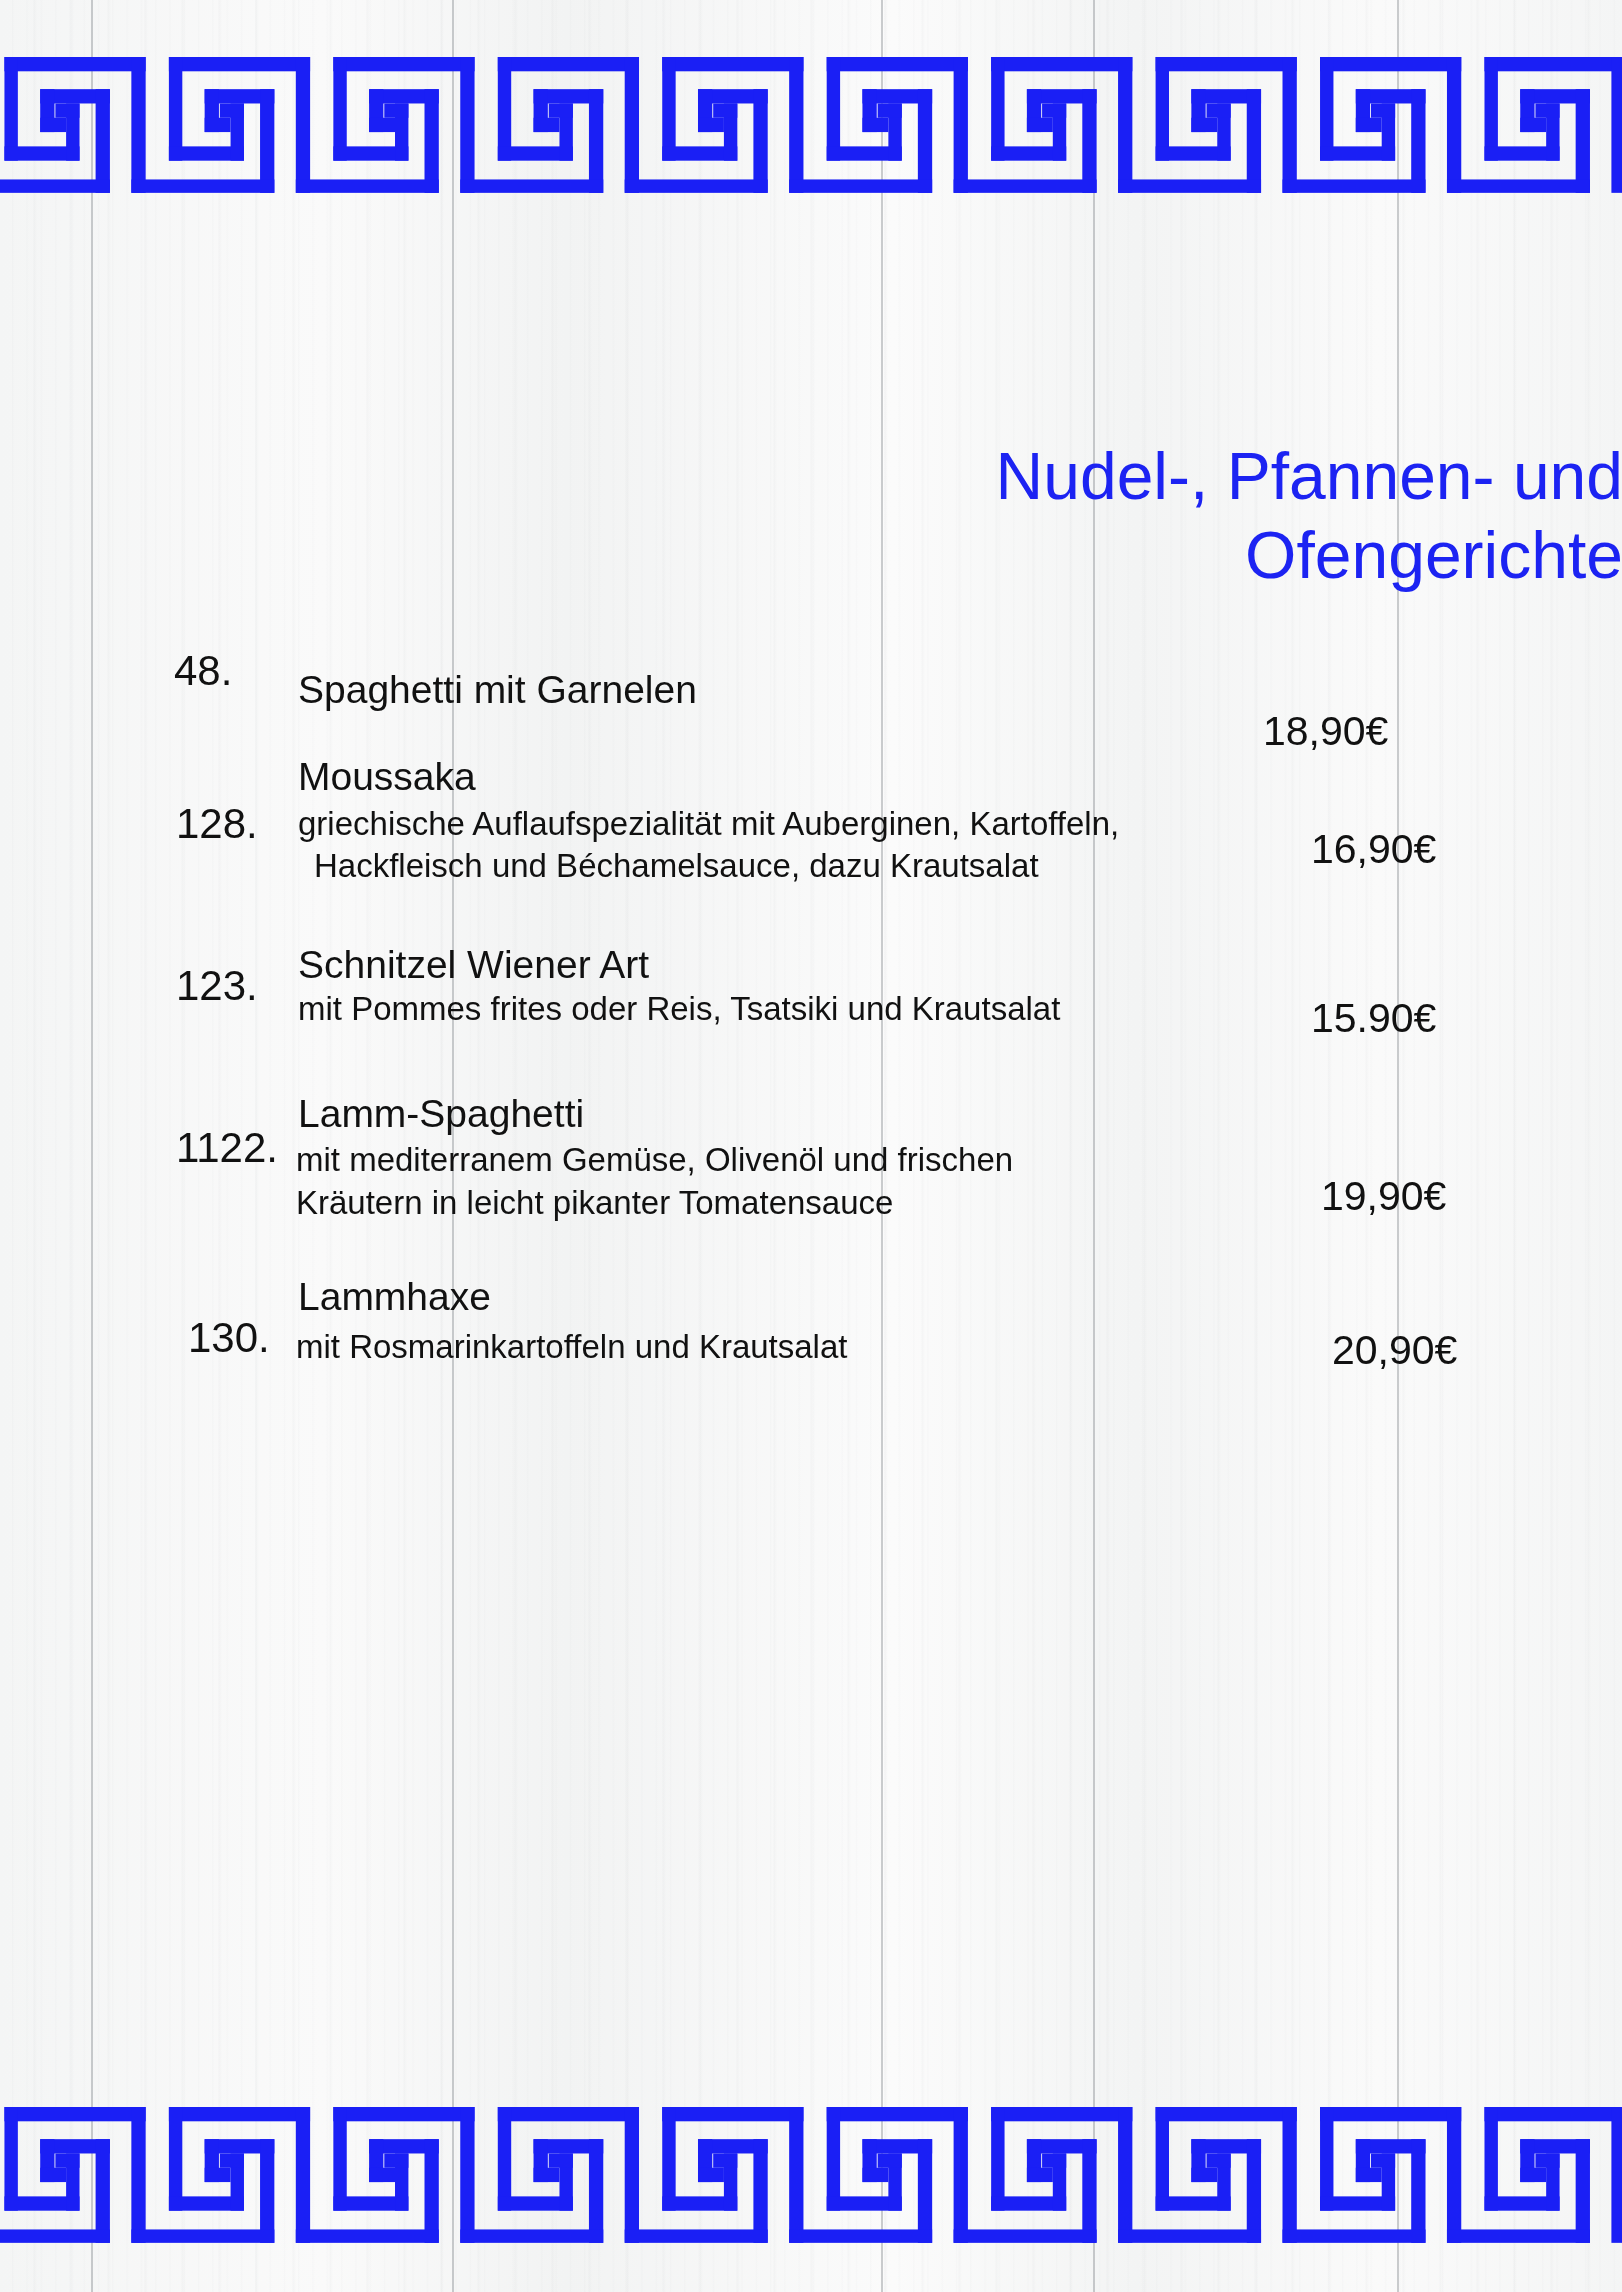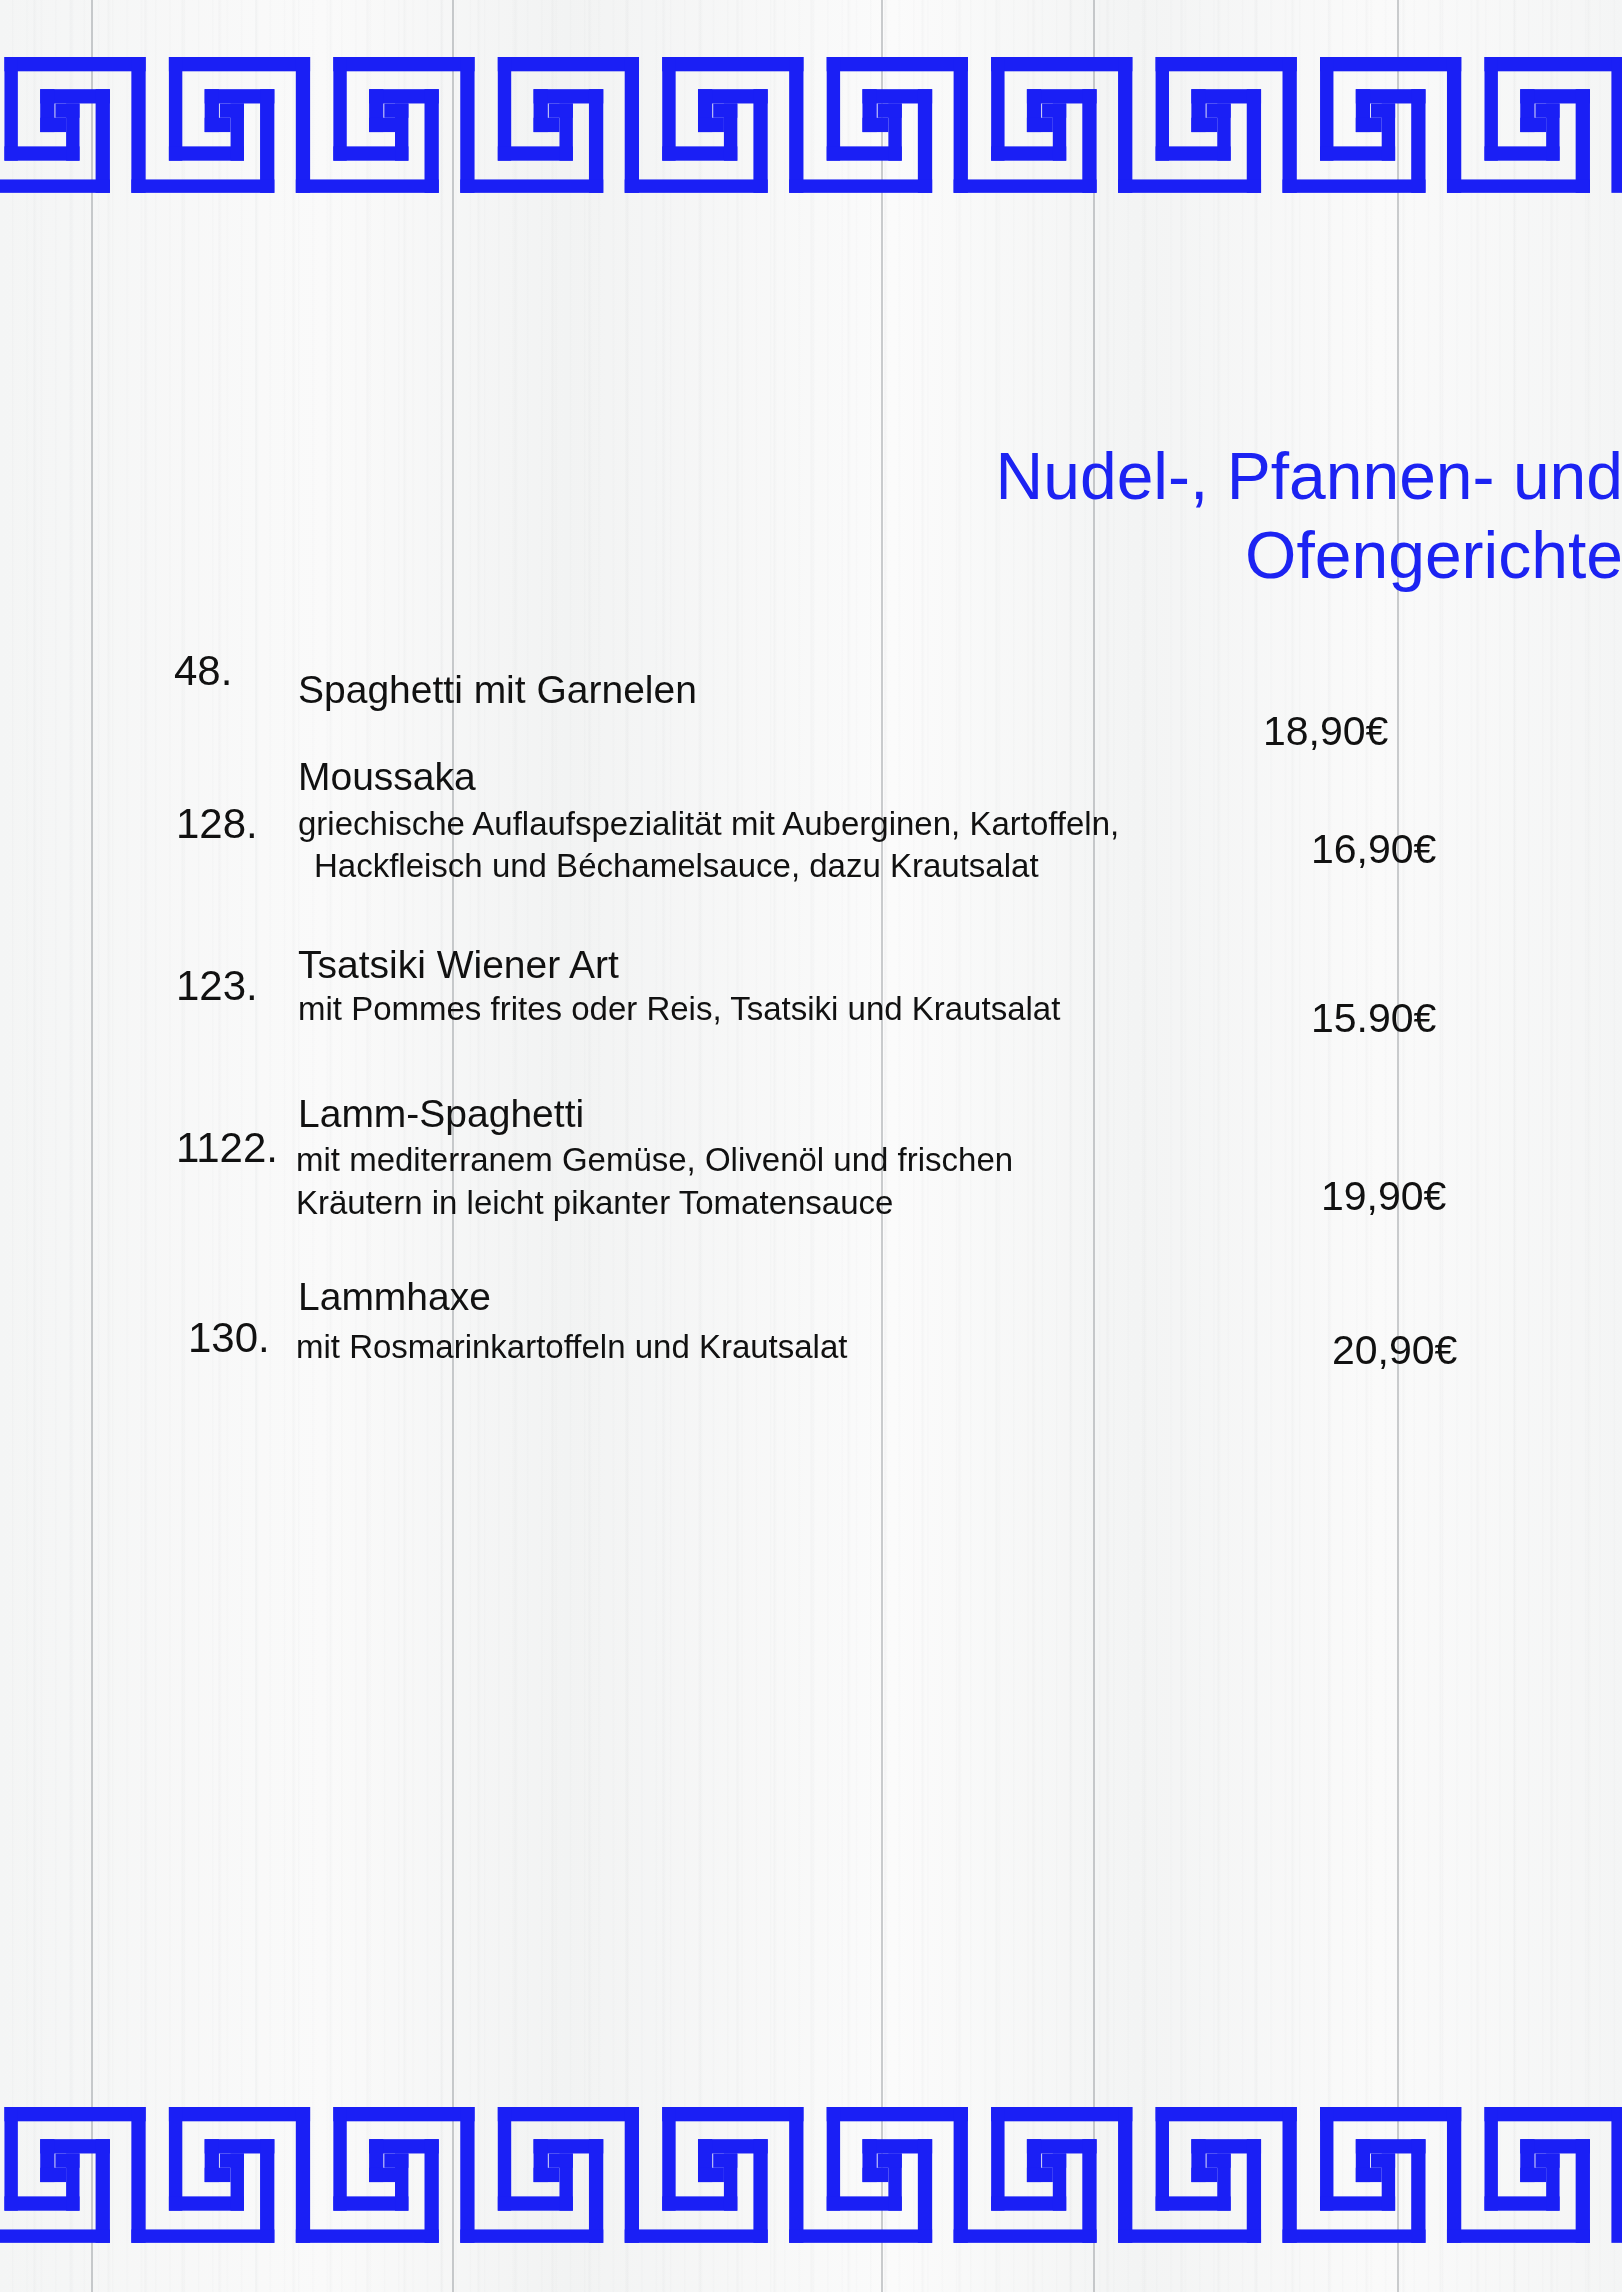--- a/index.html
+++ b/index.html
@@ -97,21 +97,21 @@
 
 <div>
   <div class="abs name" style="left:298px; top:757px;">Moussaka</div>
   <div class="abs num" style="left:176px; top:803px;">128.</div>
   <div class="abs desc" style="left:298px; top:807px;">griechische Auflaufspezialität mit Auberginen, Kartoffeln,</div>
   <div class="abs desc" style="left:298px; top:849px;margin-left:16px;">Hackfleisch und Béchamelsauce, dazu Krautsalat</div>
   <div class="abs price" style="left:1311px; top:829px;">16,90€</div>
 </div>
 
 <div>
-  <div class="abs name" style="left:298px; top:945px;">Tsatsiki Wiener Art</div>
+  <div class="abs name" style="left:298px; top:945px;">Schnitzel Wiener Art</div>
   <div class="abs num" style="left:176px; top:965px;">123.</div>
   <div class="abs desc" style="left:298px; top:992px;">mit Pommes frites oder Reis, Tsatsiki und Krautsalat</div>
   <div class="abs price" style="left:1311px; top:998px;">15.90€</div>
 </div>
 
 <div>
   <div class="abs name" style="left:298px; top:1094px;">Lamm-Spaghetti</div>
   <div class="abs num" style="left:176px; top:1127px;text-align:center;">1122.</div>
   <div class="abs desc" style="left:296px; top:1143px;">mit mediterranem Gemüse, Olivenöl und frischen</div>
   <div class="abs desc" style="left:296px; top:1186px;">Kräutern in leicht pikanter Tomatensauce</div>

